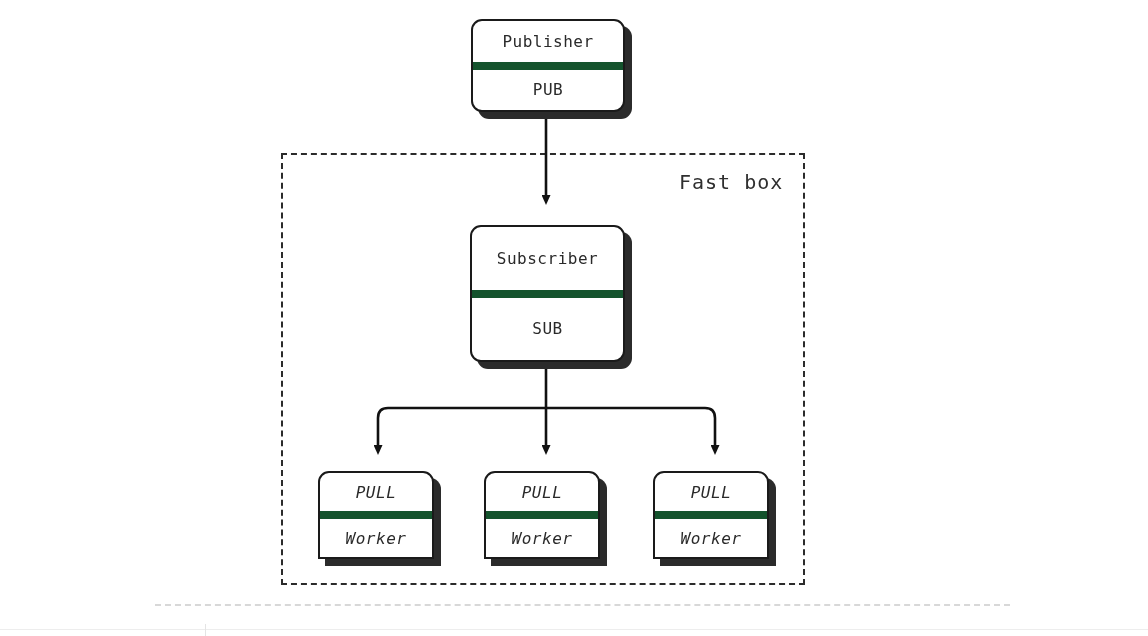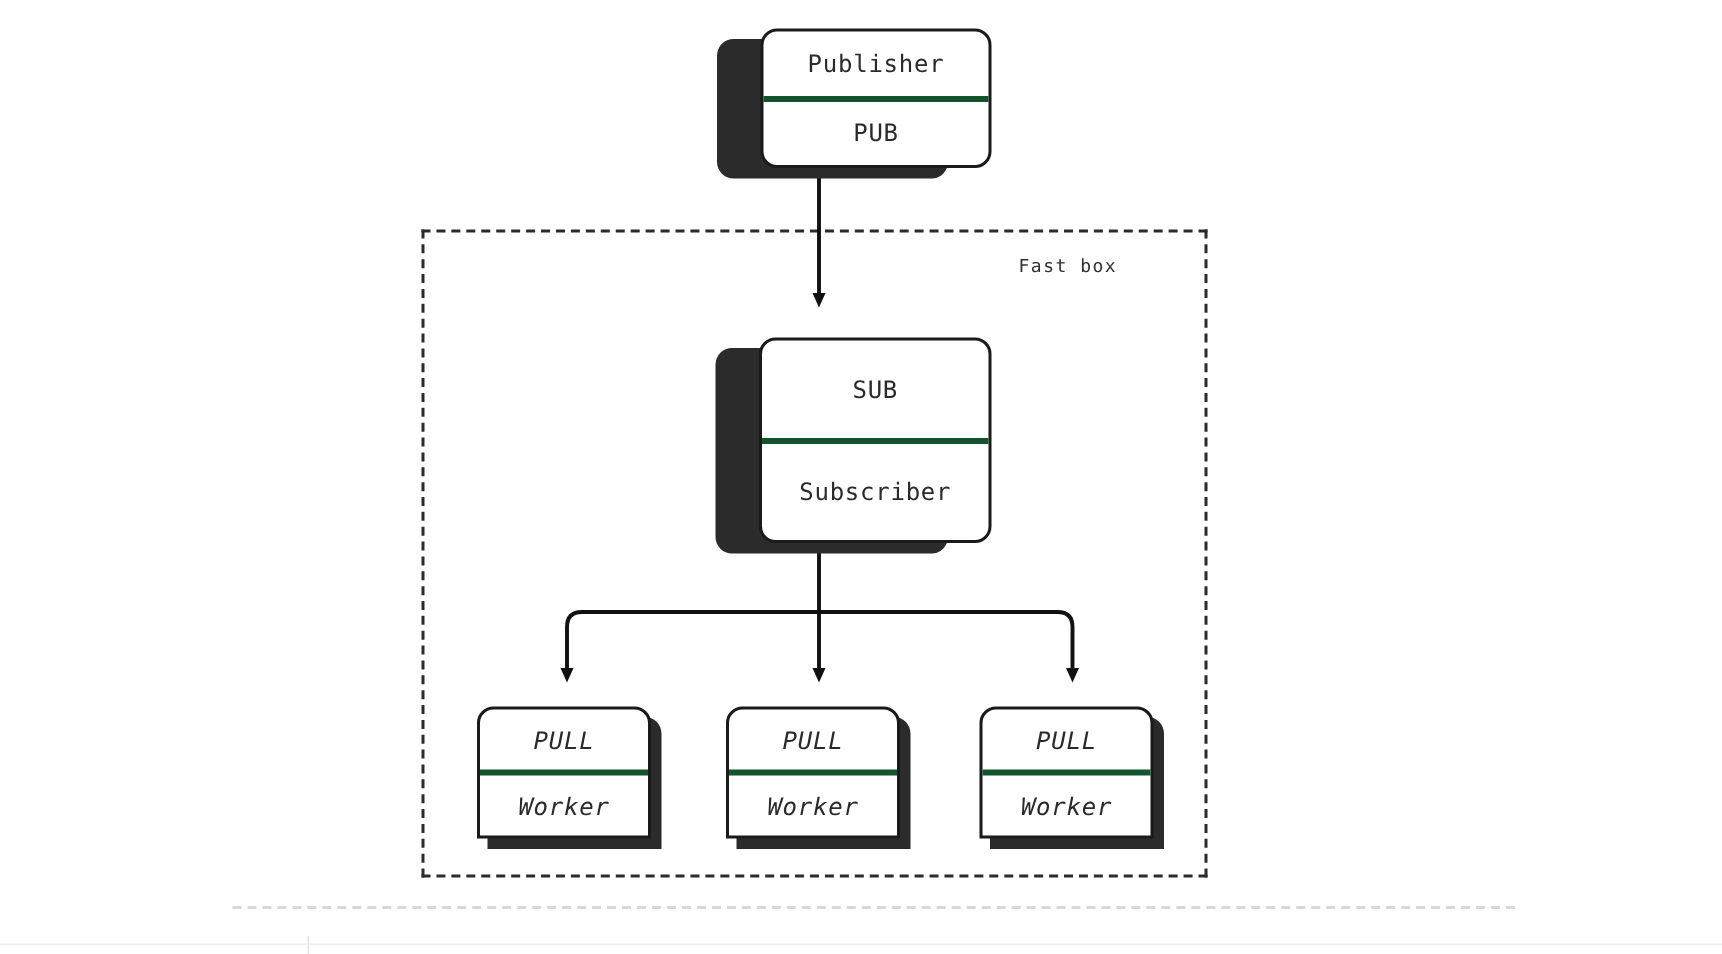--- a/index.html
+++ b/index.html
@@ -27,21 +27,20 @@
     position: absolute;
     box-sizing: border-box;
     background: #ffffff;
     border: 2px solid #1a1a1a;
     display: flex;
     flex-direction: column;
     z-index: 5;
   }
   .node.rounded {
     border-radius: 11px;
-    margin-left: 36px;
   }
   .node.round-top {
     border-radius: 11px 11px 0 0;
     font-style: italic;
   }
   
   .shadow {
     position: absolute;
     background: #2b2b2b;
     z-index: 4;
@@ -53,34 +52,34 @@
     flex: 1 1 0;
     display: flex;
     align-items: center;
     justify-content: center;
     color: #2a2a2a;
     font-size: 16px;
     letter-spacing: 0.5px;
     white-space: nowrap;
   }
   .cell + .cell {
-    border-top: 4px solid #14532d;
+    border-top: 8px solid #14532d;
   }
 
   
   .dashed-container {
     position: absolute;
     box-sizing: border-box;
     border: 2.5px dashed #2b2b2b;
     background: transparent;
     z-index: 1;
   }
   .container-label {
     position: absolute;
-    font-size: 12px;
+    font-size: 20px;
     color: #2f2f2f;
     letter-spacing: 1px;
     white-space: nowrap;
     z-index: 2;
   }
 
   
   #connectors {
     position: absolute;
     left: 0; top: 0;
@@ -116,22 +115,22 @@
   <div class="container-label" style="left:679px; top:170px;">Fast box</div>
 
   <div class="shadow rounded" style="left:478px; top:26px; width:154px; height:93px;"></div>
   <div class="node rounded" style="left:471px; top:19px; width:154px; height:93px;">
     <div class="cell">Publisher</div>
     <div class="cell">PUB</div>
   </div>
 
   <div class="shadow rounded" style="left:477px; top:232px; width:155px; height:137px;"></div>
   <div class="node rounded" style="left:470px; top:225px; width:155px; height:137px;">
+    <div class="cell">Subscriber</div>
     <div class="cell">SUB</div>
-    <div class="cell">Subscriber</div>
   </div>
 
   <div class="shadow round-top" style="left:325px; top:478px; width:116px; height:88px;"></div>
   <div class="node round-top" style="left:318px; top:471px; width:116px; height:88px;">
     <div class="cell">PULL</div>
     <div class="cell">Worker</div>
   </div>
 
   <div class="shadow round-top" style="left:491px; top:478px; width:116px; height:88px;"></div>
   <div class="node round-top" style="left:484px; top:471px; width:116px; height:88px;">

